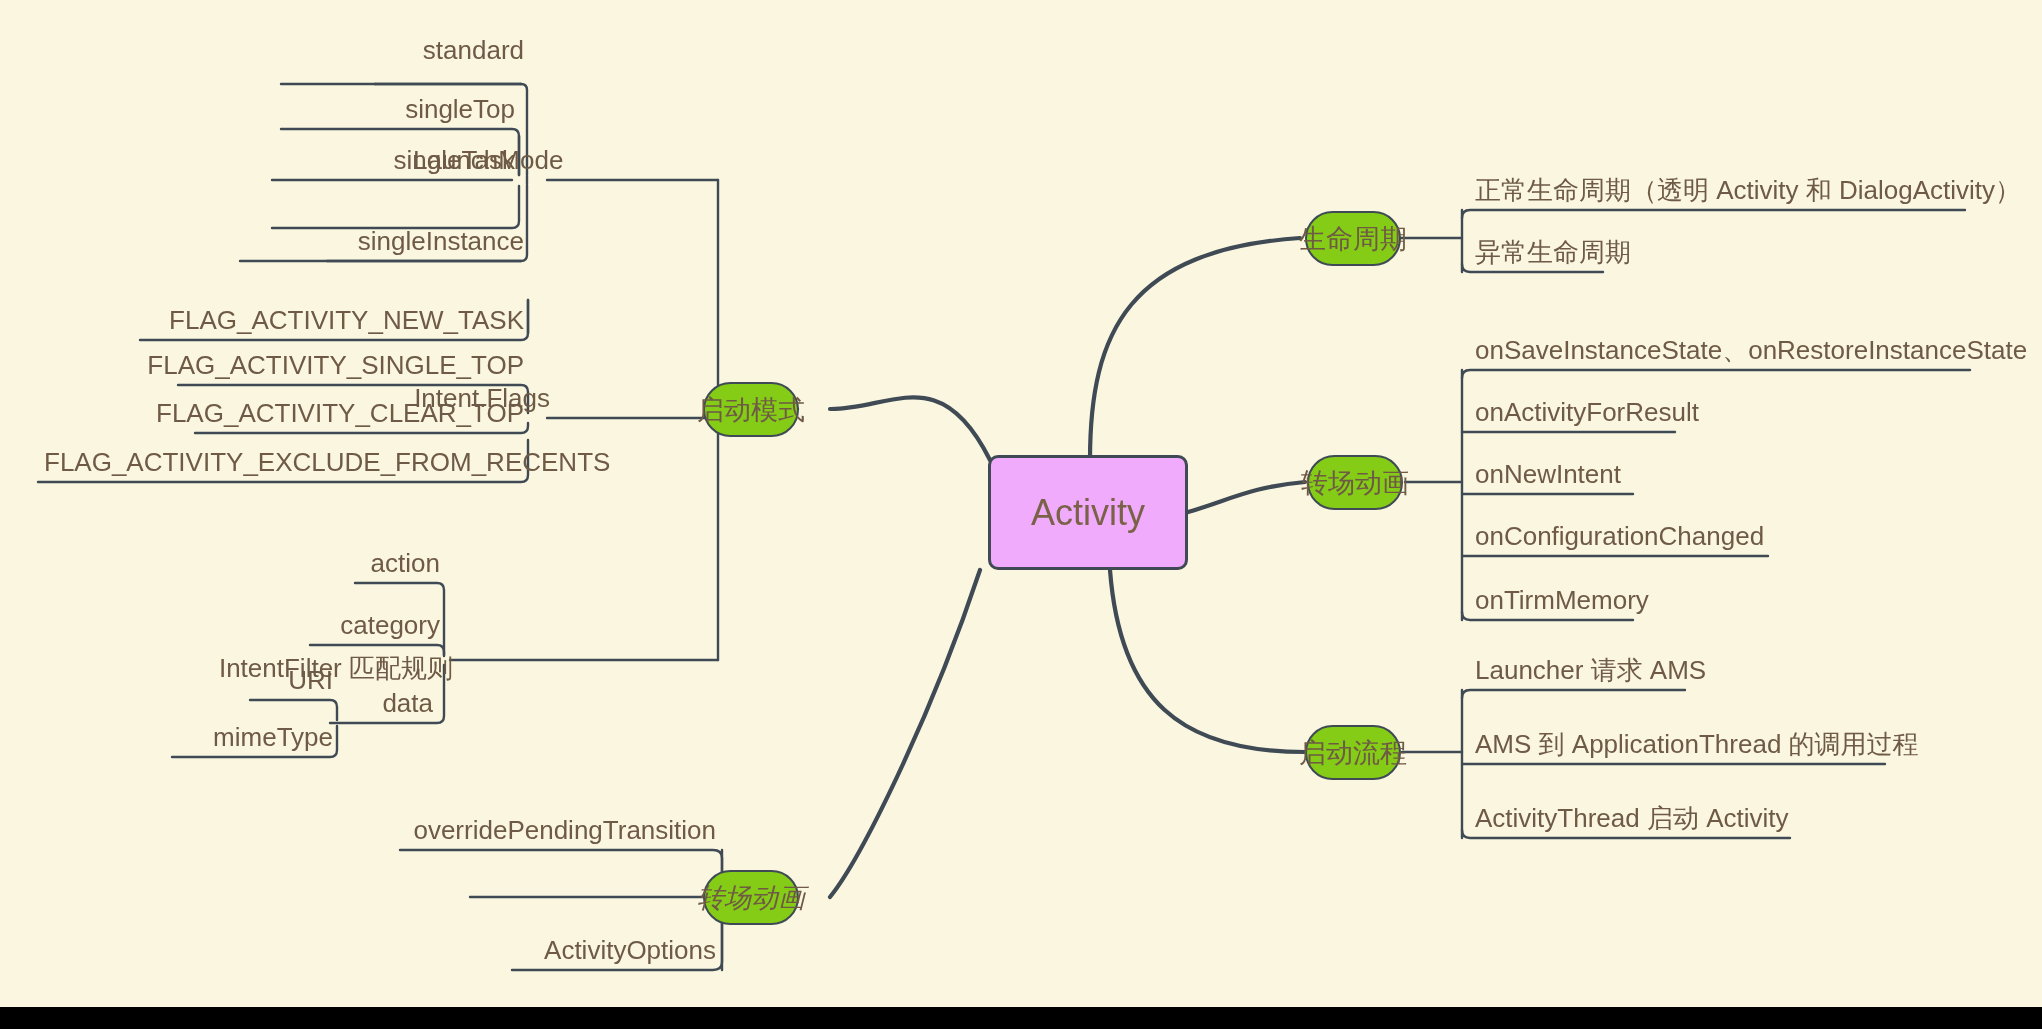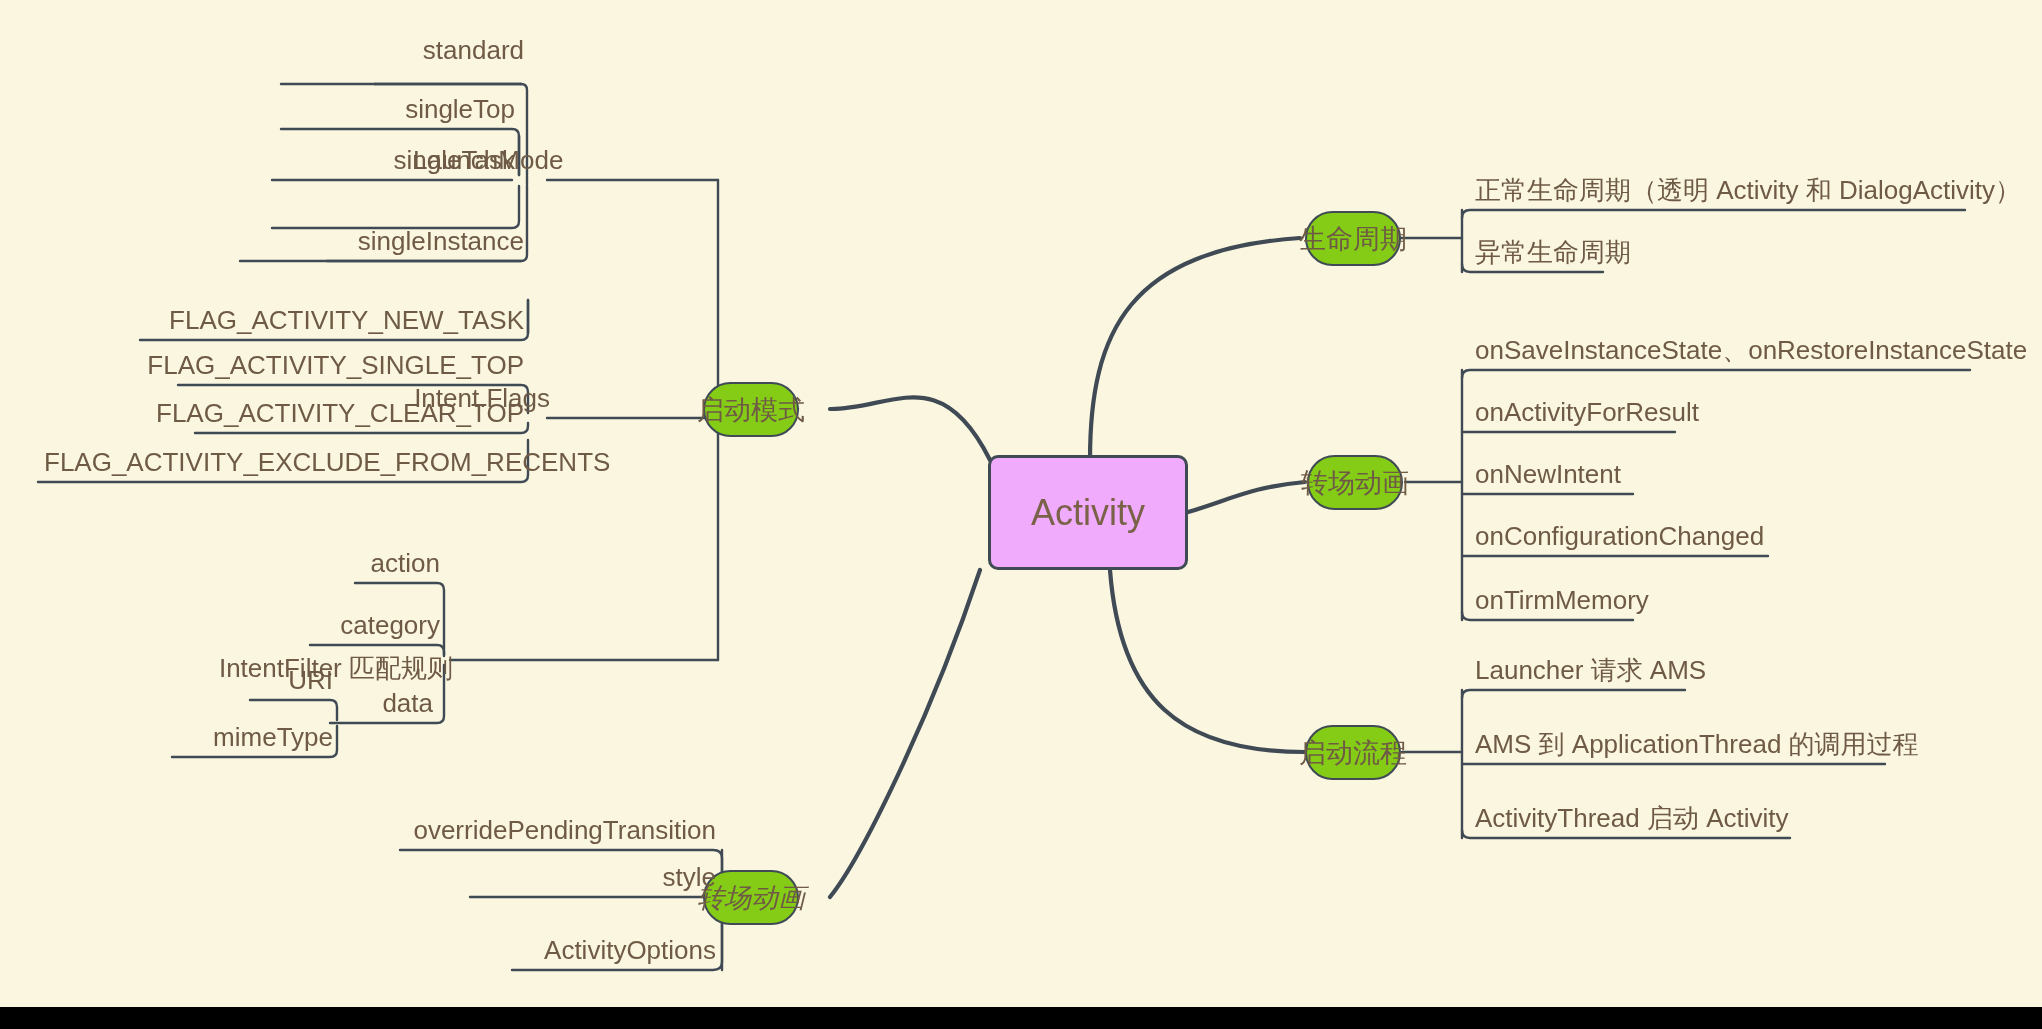--- a/index.html
+++ b/index.html
@@ -235,23 +235,20 @@
   <div class="node leaf left" style="left:50px; top:698px; width:280px;">
     <span>URI</span>
   </div>
   <div class="node leaf left" style="left:50px; top:755px; width:280px;">
     <span>mimeType</span>
   </div>
 
   <div class="node leaf left" style="left:303px; top:848px; width:410px;">
     <span>overridePendingTransition</span>
   </div>
-  <div class="node leaf left" style="left:303px; top:895px; width:410px;">
-    <span>style</span>
-  </div>
   <div class="node leaf left" style="left:303px; top:968px; width:410px;">
     <span>ActivityOptions</span>
   </div>
 
   <div class="node leaf right" style="left:1472px; top:208px; width:520px;">
     <span>正常生命周期（透明 Activity 和 DialogActivity）</span>
   </div>
   <div class="node leaf right" style="left:1472px; top:270px; width:520px;">
     <span>异常生命周期</span>
   </div>

